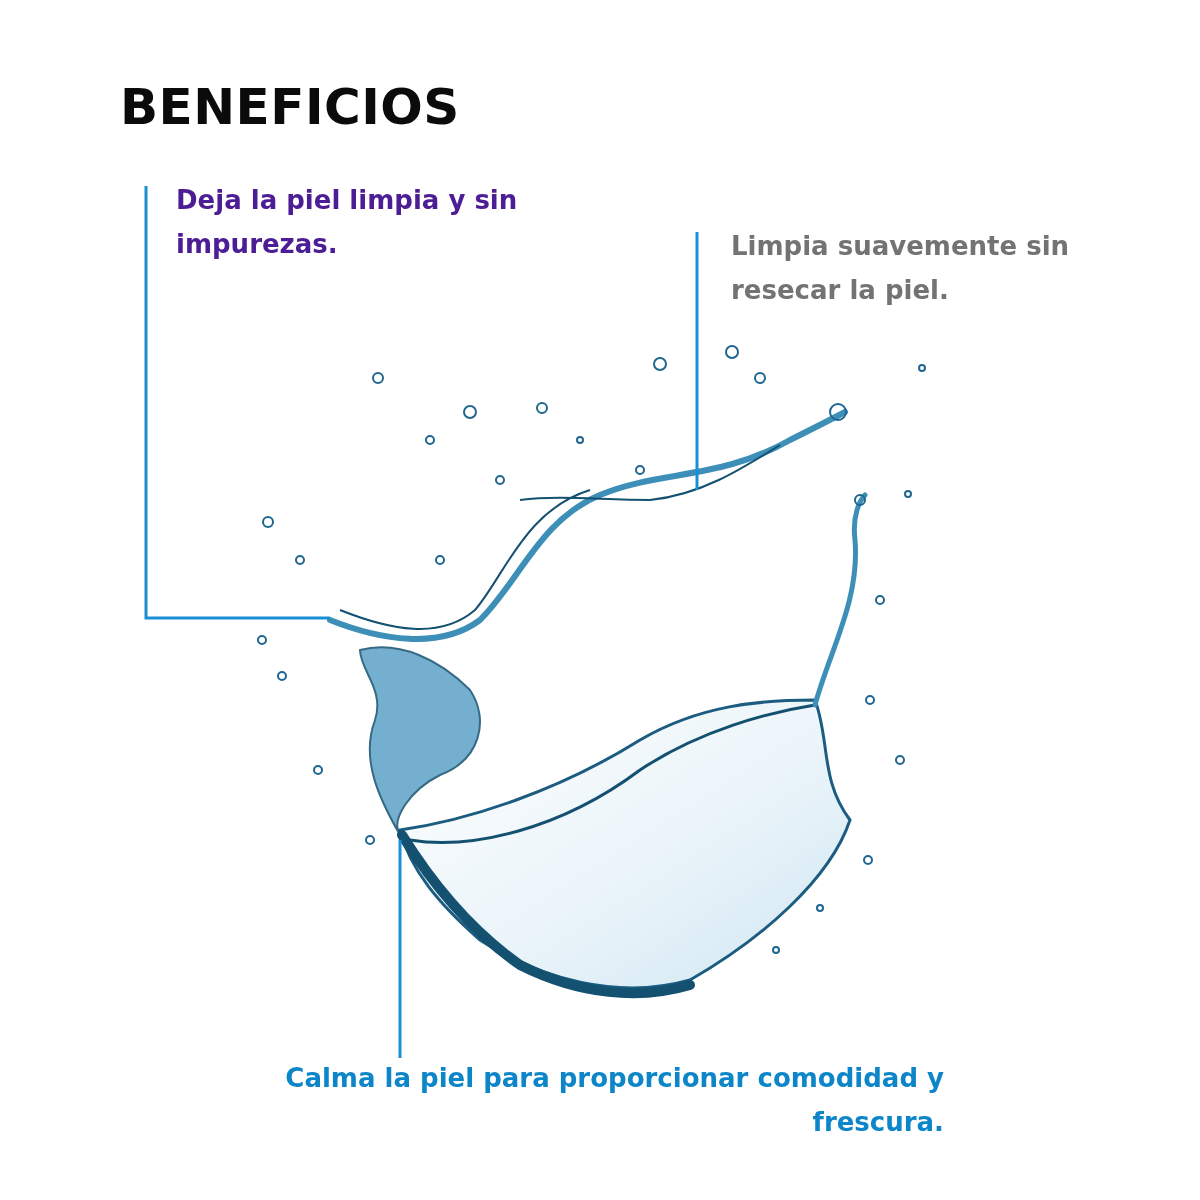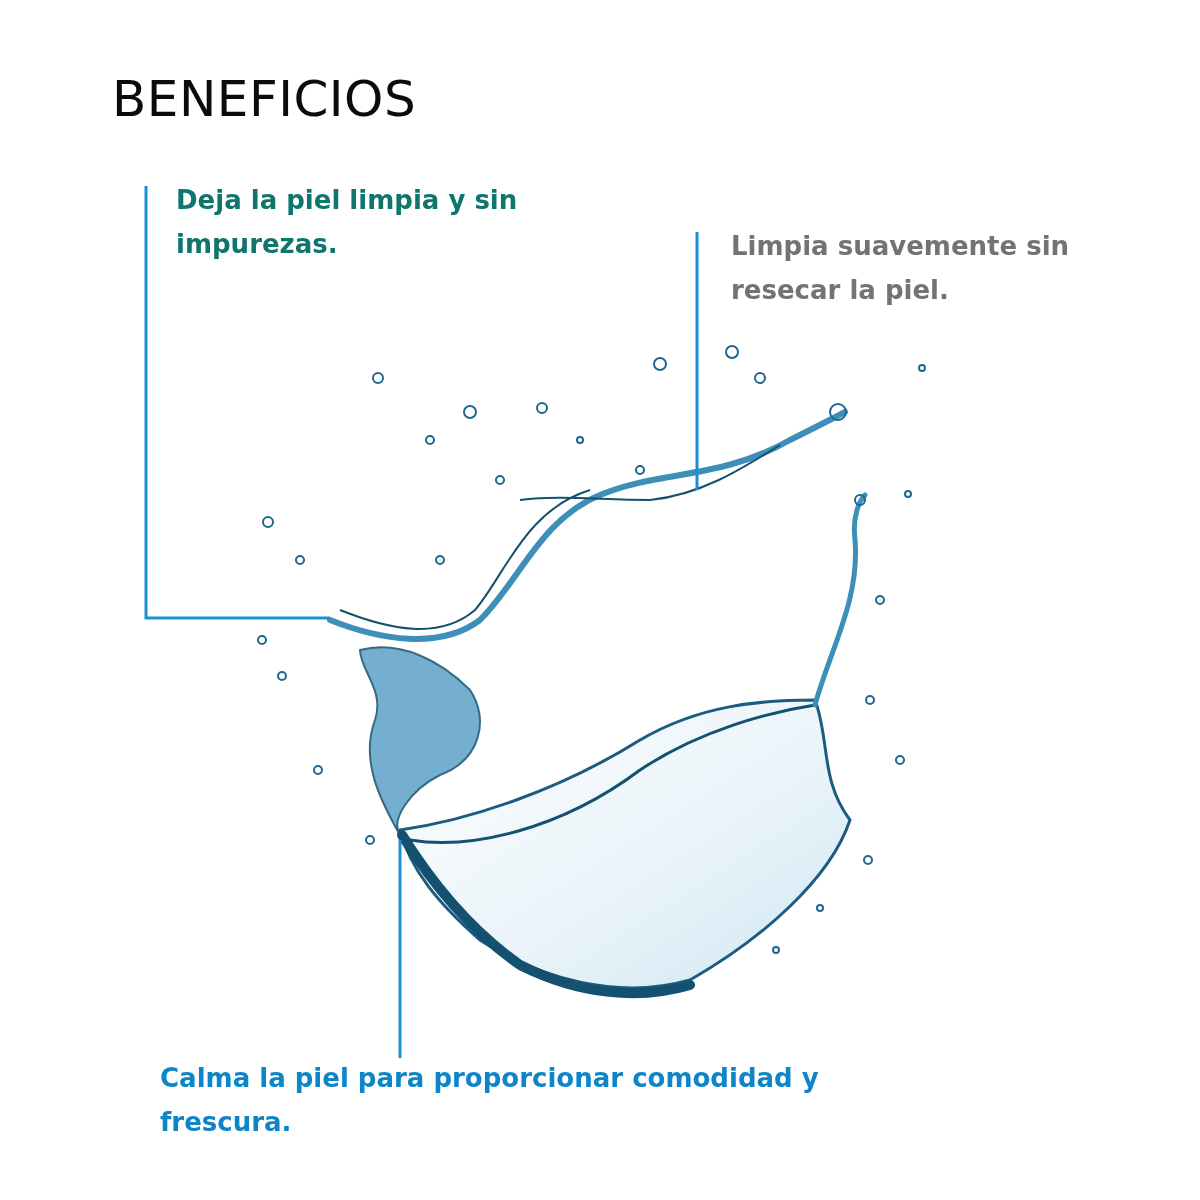--- a/index.html
+++ b/index.html
@@ -1,21 +1,21 @@
 <!DOCTYPE html>
 <html><head>
 <meta charset="utf-8">
 <style>
   html, body { margin:0; padding:0; background:#ffffff; }
   body { width:1200px; height:1200px; position:relative; overflow:hidden; font-family:"DejaVu Sans", sans-serif; }
-  .title { position:absolute; left:104px; top:66px; font-size:50px; font-weight:normal; color:#0b0b0b; letter-spacing:0.5px; margin:8px; line-height:1; }
+  .title { position:absolute; left:104px; top:66px; font-size:50px; font-weight:bold; color:#0b0b0b; letter-spacing:0.5px; margin:16px; line-height:1; }
   .benefit { position:absolute; font-weight:bold; font-size:26px; line-height:44px; margin:0; }
   .b1 { left:176px; top:178px; width:420px; }
   .b2 { left:731px; top:224px; width:420px; }
-  .b3 { left:160px; top:1056px; width:760px; }
+  .b3 { left:184px; top:1056px; width:760px;text-align:right; }
   .line { position:absolute; }
   .splash { position:absolute; left:0; top:0; }
 </style>
 </head>
 <body>
 
 <h1 class="title">BENEFICIOS</h1>
 
 <svg class="splash" width="1200" height="1200" viewBox="0 0 1200 1200">
   <defs>
@@ -70,15 +70,15 @@
     <circle cx="370" cy="840" r="4"></circle>
       <circle cx="640" cy="470" r="4"></circle>
       <circle cx="580" cy="440" r="3"></circle>
   </g>
 
   <polyline class="line" points="146,186 146,618 330,618" fill="none" stroke="#1a8fd6" stroke-width="3"></polyline>
   <line x1="697" y1="232" x2="697" y2="490" stroke="#1a8fd6" stroke-width="3"></line>
   <line x1="400" y1="840" x2="400" y2="1058" stroke="#1a8fd6" stroke-width="3"></line>
 </svg>
 
-<p class="benefit b1" style="color:#0f766e">Deja la piel limpia y sin impurezas.</p>
+<p class="benefit b1" style="color:#4c1d95">Deja la piel limpia y sin impurezas.</p>
 <p class="benefit b2" style="color:#737373">Limpia suavemente sin resecar la piel.</p>
 <p class="benefit b3" style="color:#0d86c9">Calma la piel para proporcionar comodidad y frescura.</p>
 
 </body></html>

